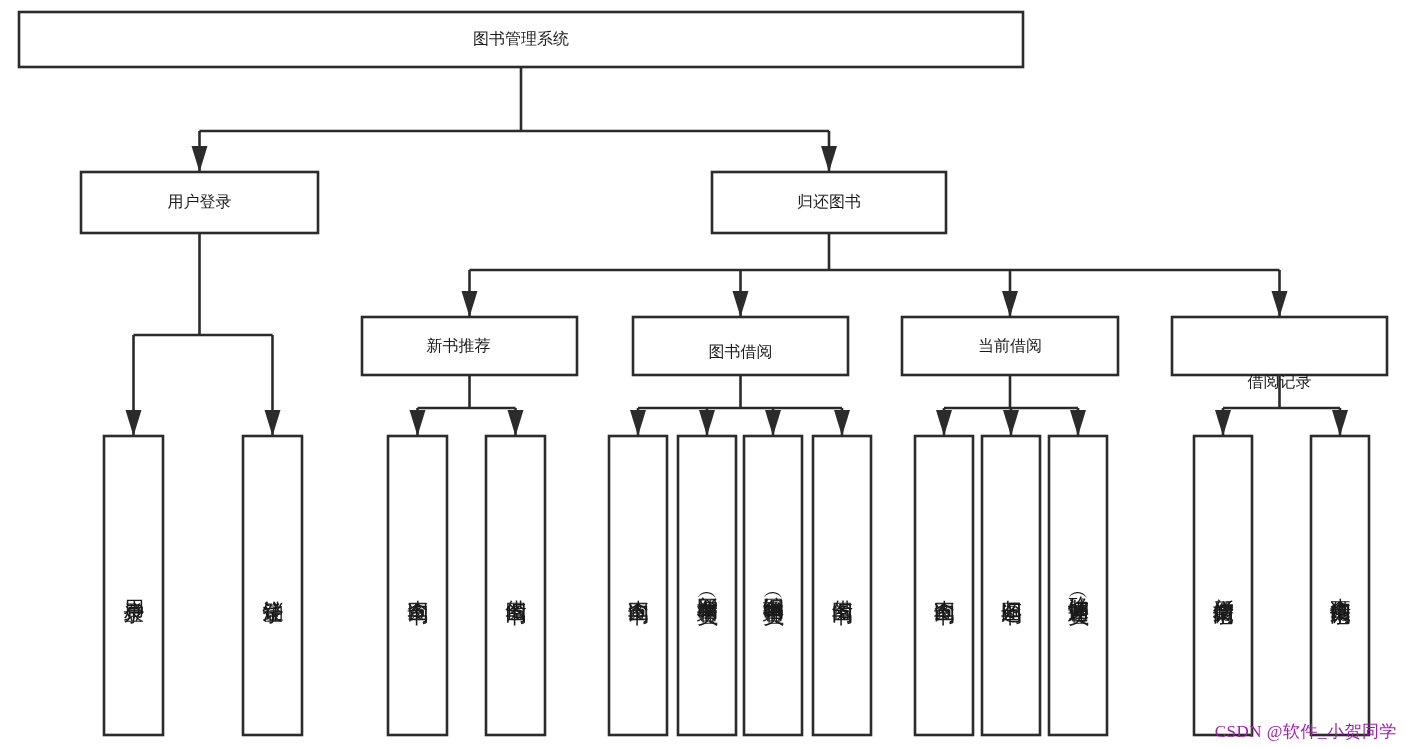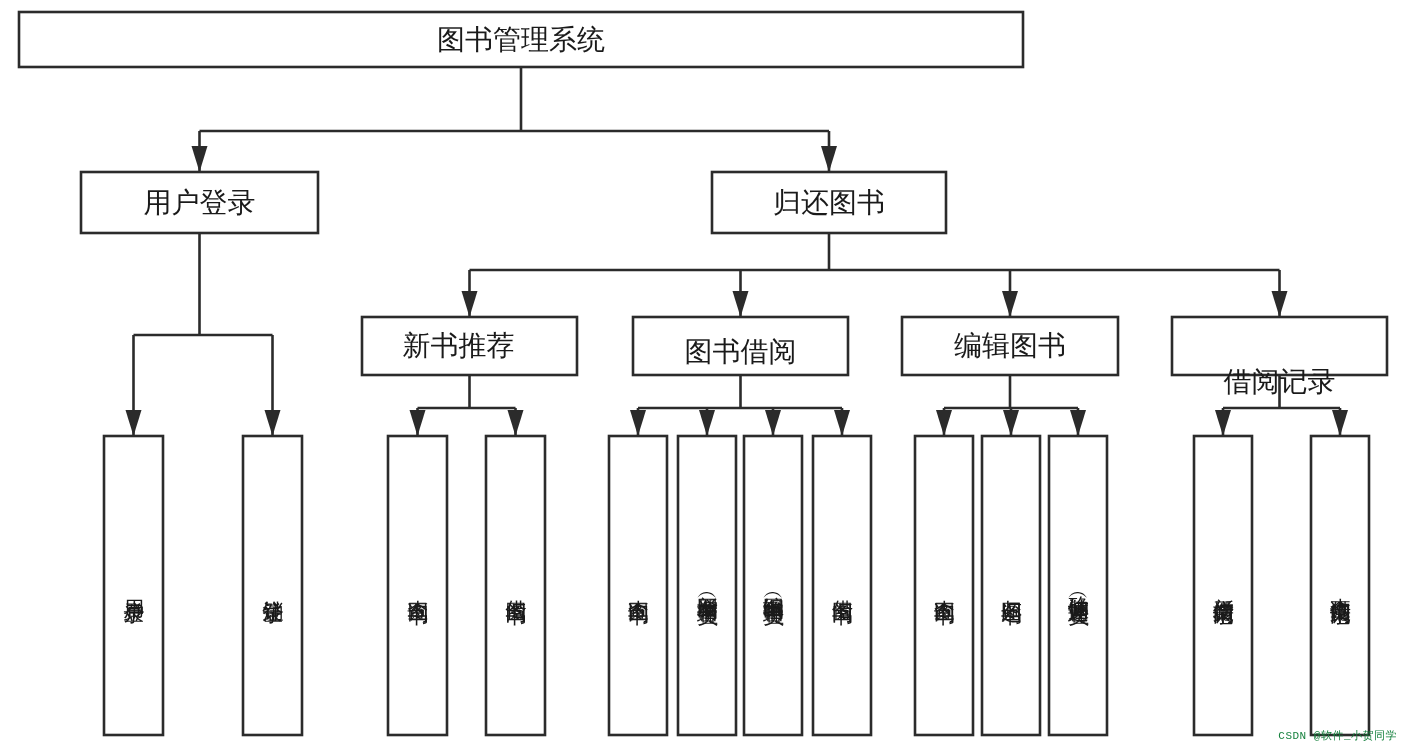--- a/index.html
+++ b/index.html
@@ -55,32 +55,32 @@
     color: #1a1a1a;
     white-space: nowrap;
     pointer-events: none;
   }
   .hlabel-wrap {
     position: absolute;
     display: flex;
     align-items: center;
     justify-content: center;
     font-family: "Liberation Sans", "DejaVu Sans", sans-serif;
-    font-size: 28px;
+    font-size: 16px;
     color: #1a1a1a;
     white-space: nowrap;
     pointer-events: none;
   }
   .watermark {
     position: absolute;
     right: 8px;
     bottom: 4px;
-    font-family: Liberation Mono, monospace;
-    font-size: 11px;
-    color: #15803d;
+    font-family: Liberation Serif, serif;
+    font-size: 17px;
+    color: #a21caf;
     letter-spacing: 0.5px;
     white-space: nowrap;
   }
 </style>
 </head>
 <body>
 
 <div id="diagram-root">
 
   <svg class="diagram" viewBox="0 0 1405 747">
@@ -161,21 +161,21 @@
         <rect x="1311" y="436" width="58" height="299" class="node-rect"></rect>
       </g>
   </svg>
 
   <div id="labels-layer">
       <div class="hlabel-wrap" style="left: 19px; top: 12px; width: 1004px; height: 55px;">图书管理系统</div>
       <div class="hlabel-wrap" style="left: 81px; top: 172px; width: 237px; height: 61px;">用户登录</div>
       <div class="hlabel-wrap" style="left: 712px; top: 172px; width: 234px; height: 61px;">归还图书</div>
       <div class="hlabel-wrap" style="left: 362px; top: 317px; width: 193px; height: 58px;">新书推荐</div>
       <div class="hlabel-wrap" style="left: 633px; top: 317px; width: 215px; height: 70px;">图书借阅</div>
-      <div class="hlabel-wrap" style="left: 902px; top: 317px; width: 216px; height: 58px;">编辑图书</div>
+      <div class="hlabel-wrap" style="left: 902px; top: 317px; width: 216px; height: 58px;">当前借阅</div>
       <div class="hlabel-wrap" style="left: 1172px; top: 317px; width: 215px; height: 58px; margin-top: 36px;">借阅记录</div>
       <div class="vlabel-wrap" style="left: 104px; top: 436px; width: 59px; height: 299px;">用户登录</div>
       <div class="vlabel-wrap" style="left: 243px; top: 436px; width: 59px; height: 299px;">注销登录</div>
       <div class="vlabel-wrap" style="left: 388px; top: 436px; width: 59px; height: 299px;">查询图书</div>
       <div class="vlabel-wrap" style="left: 486px; top: 436px; width: 59px; height: 299px;">借阅图书</div>
       <div class="vlabel-wrap" style="left: 609px; top: 436px; width: 58px; height: 299px;">查询图书</div>
       <div class="vlabel-wrap" style="left: 678px; top: 436px; width: 58px; height: 299px;">新增图书（管理员）</div>
       <div class="vlabel-wrap" style="left: 744px; top: 436px; width: 58px; height: 299px;">编辑图书（管理员）</div>
       <div class="vlabel-wrap" style="left: 813px; top: 436px; width: 58px; height: 299px;">借阅图书</div>
       <div class="vlabel-wrap" style="left: 915px; top: 436px; width: 58px; height: 299px;">查询图书</div>

